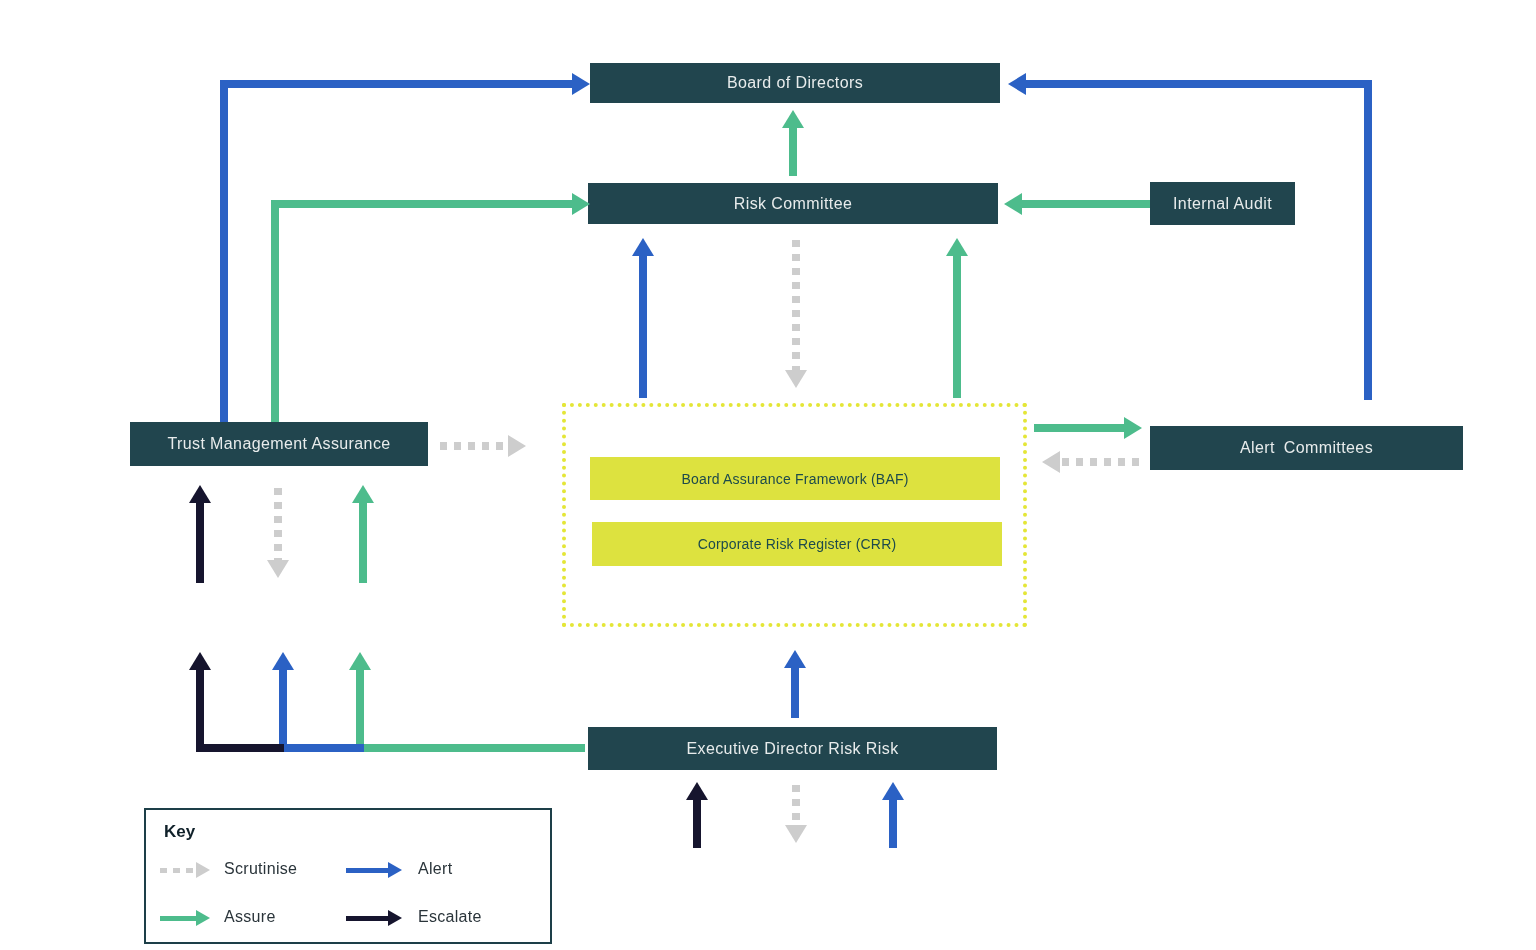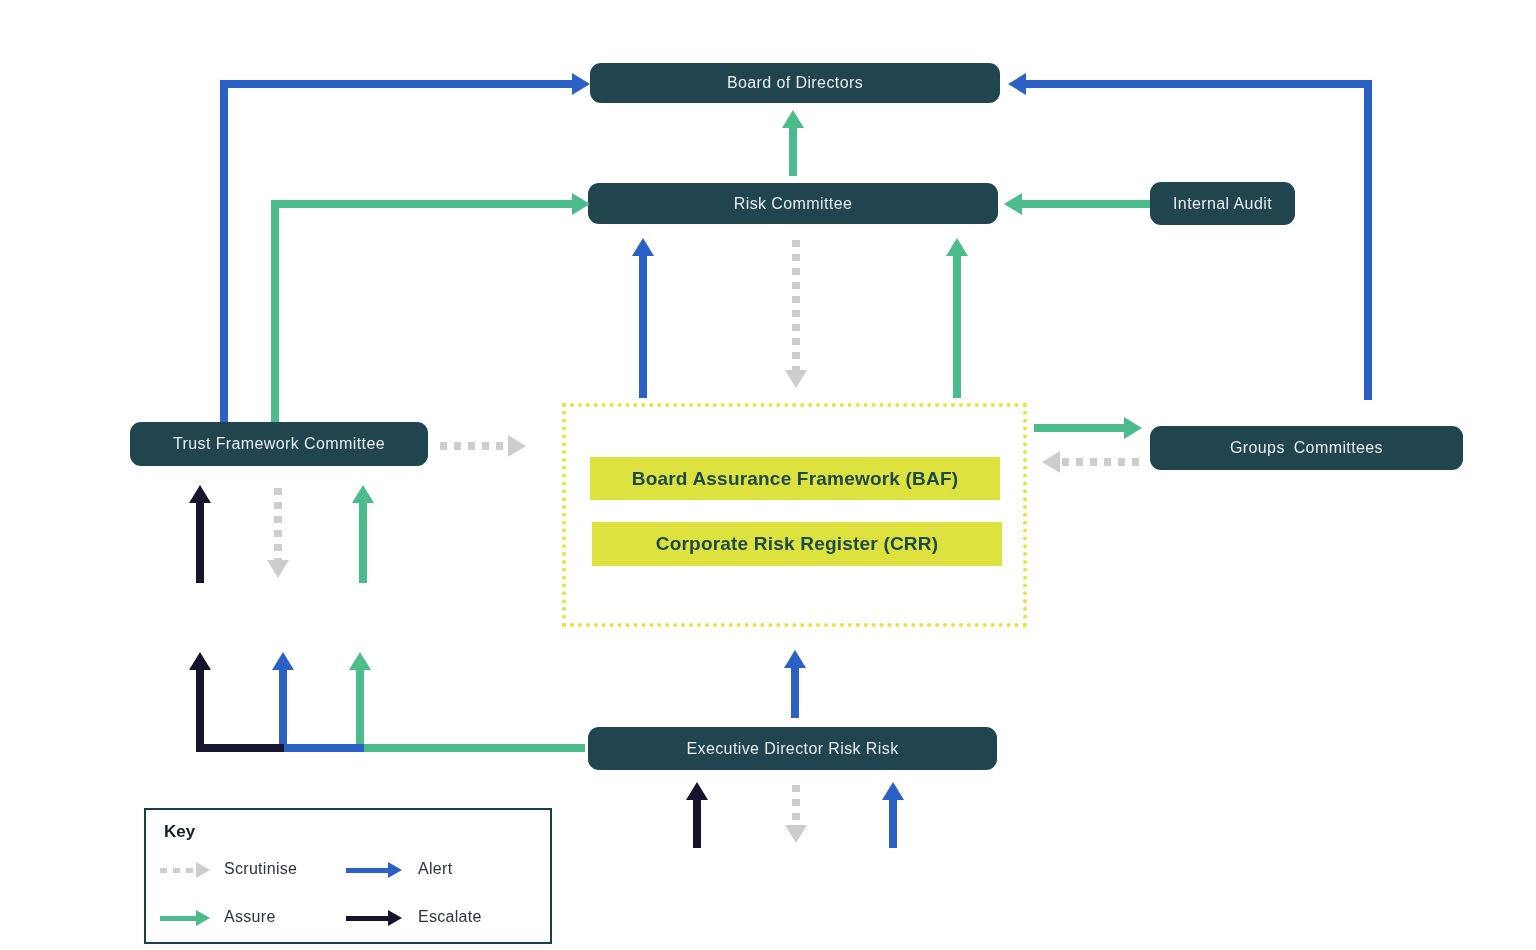--- a/index.html
+++ b/index.html
@@ -4,27 +4,27 @@
 <style>
   html,body{margin:0;padding:0;background:#ffffff;}
   #canvas{
     position:relative;width:1536px;height:950px;background:#ffffff;overflow:hidden;
     font-family:"Liberation Sans","DejaVu Sans",sans-serif;
   }
   
   .node{
     position:absolute;display:flex;align-items:center;justify-content:center;
     background:var(--node-fill,#21454e);color:var(--node-text,#e8ecec);
-    font-size:16px;letter-spacing:.4px;text-align:center;border-radius:11px;
+    font-size:16px;letter-spacing:.4px;text-align:center;border-radius:0;
   }
   
   .reg{
     position:absolute;display:flex;align-items:center;justify-content:center;
     background:var(--register-fill,#dde23f);color:var(--register-text,#1d4a4c);
-    font-size:19px;font-weight:bold;letter-spacing:.2px;text-align:center;
+    font-size:14px;font-weight:normal;letter-spacing:.2px;text-align:center;
   }
   .dotted-frame{
     position:absolute;border:4px dotted var(--register-border,#e4e637);background:transparent;
   }
   
   .seg{position:absolute;background:currentColor;}
   .dash-h{position:absolute;background:repeating-linear-gradient(90deg,currentColor 0 7px,transparent 7px 14px);}
   .dash-v{position:absolute;background:repeating-linear-gradient(180deg,currentColor 0 7px,transparent 7px 14px);}
   
   .ah{position:absolute;width:0;height:0;}
@@ -47,23 +47,23 @@
 <body>
 
 <div id="canvas">
 
   <div class="node" style="left:590px;top:63px;width:410px;height:40px;">Board of Directors</div>
 
   <div class="node" style="left:588px;top:183px;width:410px;height:41px;">Risk Committee</div>
 
   <div class="node" style="left:1150px;top:182px;width:145px;height:43px;">Internal Audit</div>
 
-  <div class="node" style="left:130px;top:422px;width:298px;height:44px;">Trust Framework Committee</div>
-
-  <div class="node" style="left:1150px;top:426px;width:313px;height:44px;word-spacing:4px;">Groups Committees</div>
+  <div class="node" style="left:130px;top:422px;width:298px;height:44px;">Trust Management Assurance</div>
+
+  <div class="node" style="left:1150px;top:426px;width:313px;height:44px;word-spacing:4px;">Alert Committees</div>
 
 
   <div class="node" style="left:588px;top:727px;width:409px;height:43px;">Executive Director Risk Risk</div>
 
 
   <div class="dotted-frame" style="left:562px;top:403px;width:457px;height:216px;"></div>
 
   <div class="reg" style="left:590px;top:457px;width:410px;height:43px;">Board Assurance Framework (BAF)</div>
 
   <div class="reg" style="left:592px;top:522px;width:410px;height:44px;text-align:right;">Corporate Risk Register (CRR)</div>

